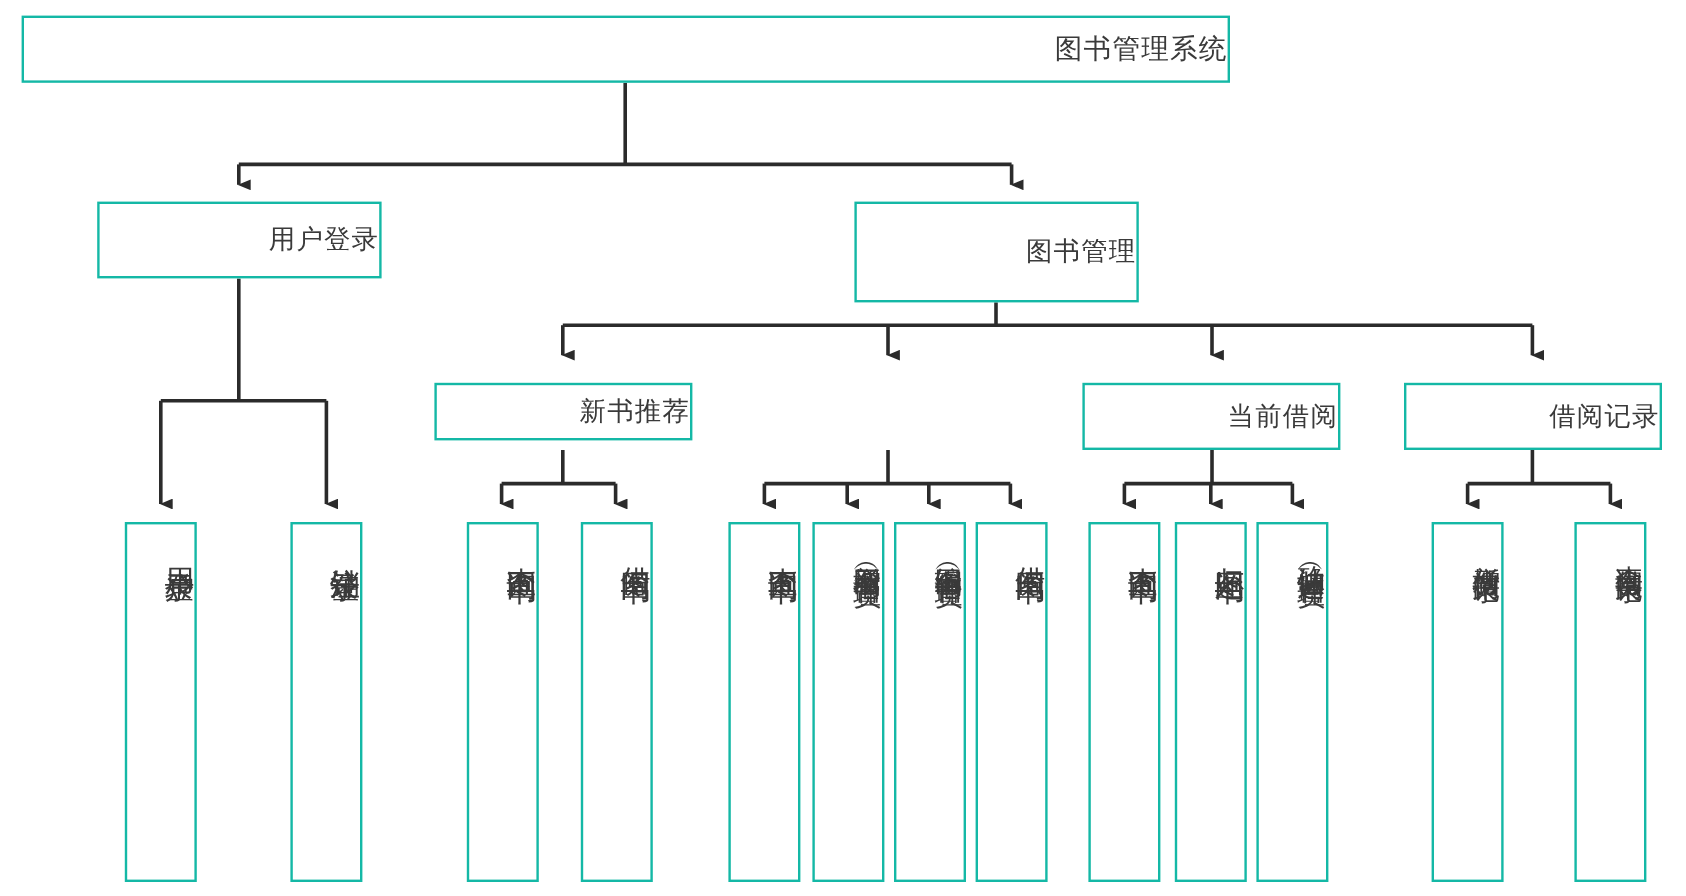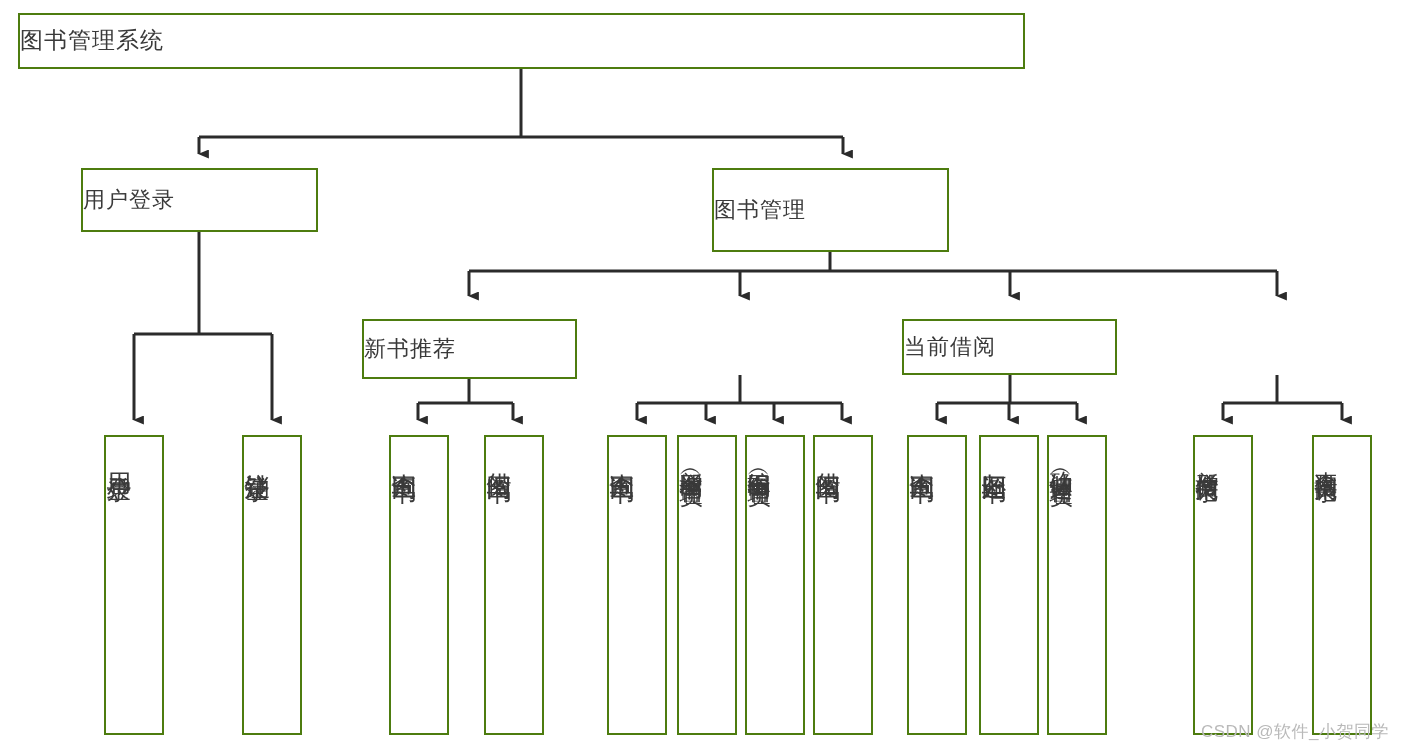--- a/index.html
+++ b/index.html
@@ -20,25 +20,25 @@
   #edges {
     position: absolute;
     left: 0;
     top: 0;
     width: 1405px;
     height: 747px;
   }
   .node {
     position: absolute;
     box-sizing: border-box;
-    border: 2px solid #4d7c0f;
+    border: 2px solid #14b8a6;
     background: #ffffff;
     display: flex;
     align-items: center;
-    justify-content: flex-start;
+    justify-content: flex-end;
     color: #3a3a3a;
     z-index: 2;
   }
   .node .label {
     display: block;
     text-align: center;
     line-height: 1.18;
     color: #3a3a3a;
   }
   .node.horiz .label {
@@ -137,26 +137,29 @@
     <span class="label">图书管理系统</span>
   </div>
 
   <div class="node horiz" style="left:81px; top:168px; width:237px; height:64px;">
     <span class="label">用户登录</span>
   </div>
   <div class="node horiz" style="left:712px; top:168px; width:237px; height:84px;">
     <span class="label">图书管理</span>
   </div>
 
-  <div class="node horiz" style="left:362px; top:319px; width:215px; height:60px;">
+  <div class="node horiz" style="left:362px; top:319px; width:215px; height:48px;">
     <span class="label">新书推荐</span>
   </div>
   <div class="node horiz" style="left:902px; top:319px; width:215px; height:56px;">
     <span class="label">当前借阅</span>
   </div>
+  <div class="node horiz" style="left:1170px; top:319px; width:215px; height:56px;">
+    <span class="label">借阅记录</span>
+  </div>
 
   <div class="node vert" style="left:104px; top:435px; width:60px; height:300px;">
     <span class="label">用户登录</span>
   </div>
   <div class="node vert" style="left:242px; top:435px; width:60px; height:300px;">
     <span class="label">注销登录</span>
   </div>
 
   <div class="node vert" style="left:389px; top:435px; width:60px; height:300px;">
     <span class="label">查询图书</span>
@@ -188,15 +191,14 @@
     <span class="label">确认归还（管理员）</span>
   </div>
 
   <div class="node vert small" style="left:1193px; top:435px; width:60px; height:300px;">
     <span class="label">新增借阅记录</span>
   </div>
   <div class="node vert small" style="left:1312px; top:435px; width:60px; height:300px;">
     <span class="label">查询借阅记录</span>
   </div>
 
-  <div id="watermark">CSDN @软件_小贺同学</div>
 
 </div>
 
 </body></html>

